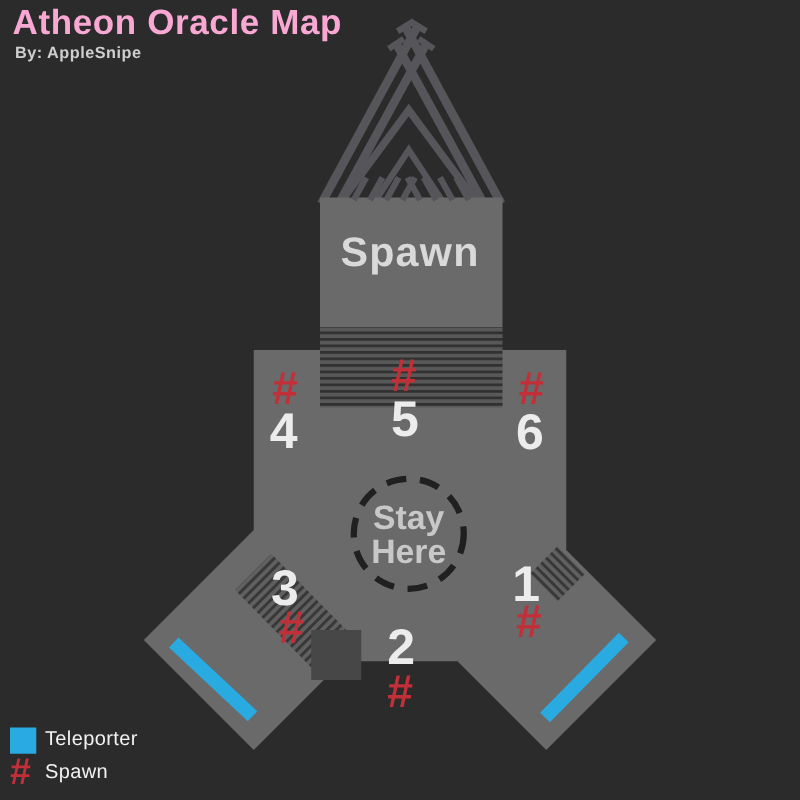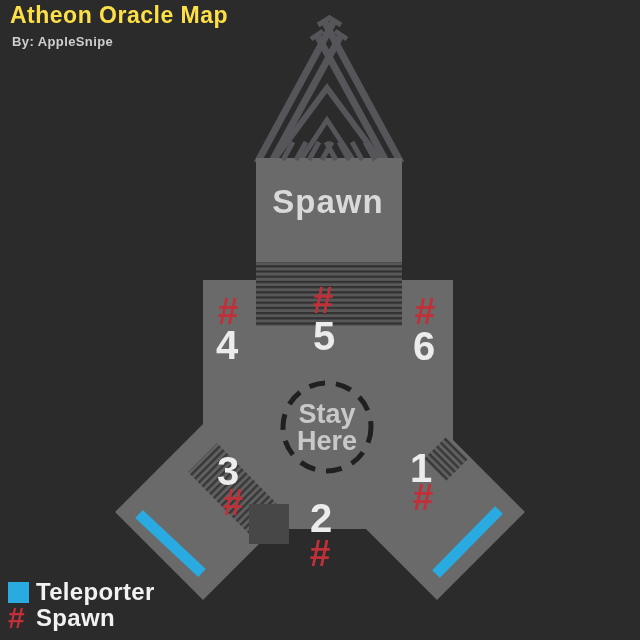--- a/index.html
+++ b/index.html
@@ -2,40 +2,40 @@
 <html><head>
 <meta charset="utf-8">
 <style>
   html,body{margin:0;padding:0;background:#2b2b2b;}
   .stage{
     position:relative;width:640px;height:640px;background:#2b2b2b;
     overflow:hidden;font-family:"Liberation Sans",sans-serif;
   }
   .title{
     position:absolute;left:10px;top:2px;
-    font-size:23px;font-weight:bold;color:#fde047;letter-spacing:.5px;text-align:center;
+    font-size:28px;font-weight:bold;color:#f9a8d4;letter-spacing:.5px;text-align:center;
   }
   .byline{
     position:absolute;left:12px;top:34px;
     font-size:13px;font-weight:bold;color:#cfcfcf;letter-spacing:.4px;
   }
   svg.map{position:absolute;left:0;top:0;}
   svg text{text-anchor:middle;dominant-baseline:central;}
   .t-spawn{font-family:"Liberation Sans",sans-serif;font-weight:bold;font-size:33px;fill:#d9d9d9;letter-spacing:1px;}
   .t-num{font-family:"Liberation Sans",sans-serif;font-weight:bold;font-size:40px;fill:#ececec;}
   .t-hash{font-family:"Liberation Sans",sans-serif;font-weight:bold;font-size:37px;fill:#c13038;}
   .t-stay{font-family:"Liberation Sans",sans-serif;font-weight:bold;font-size:27px;fill:#c8c8c8;}
   .legend{position:absolute;left:8px;top:579px;}
   .legend-row{display:flex;align-items:center;height:26px;}
   .swatch{width:21px;height:21px;background:#29abe2;margin-right:7px;flex:0 0 auto;}
   .legend-hash{
     width:28px;flex:0 0 auto;font-size:30px;font-weight:bold;color:#c13038;
     line-height:22px;text-align:left;
   }
-  .legend-label{font-size:24px;font-weight:bold;color:#f2f2f2;letter-spacing:.3px;}
+  .legend-label{font-size:16px;font-weight:normal;color:#f2f2f2;letter-spacing:.3px;}
 </style>
 </head>
 <body>
 
 <div class="stage">
 
   <svg class="map" width="640" height="640" viewBox="0 0 640 640">
     <defs>
       <pattern id="stairsH" width="6" height="5.2" patternUnits="userSpaceOnUse">
         <rect width="6" height="5.2" fill="#585858"></rect>

